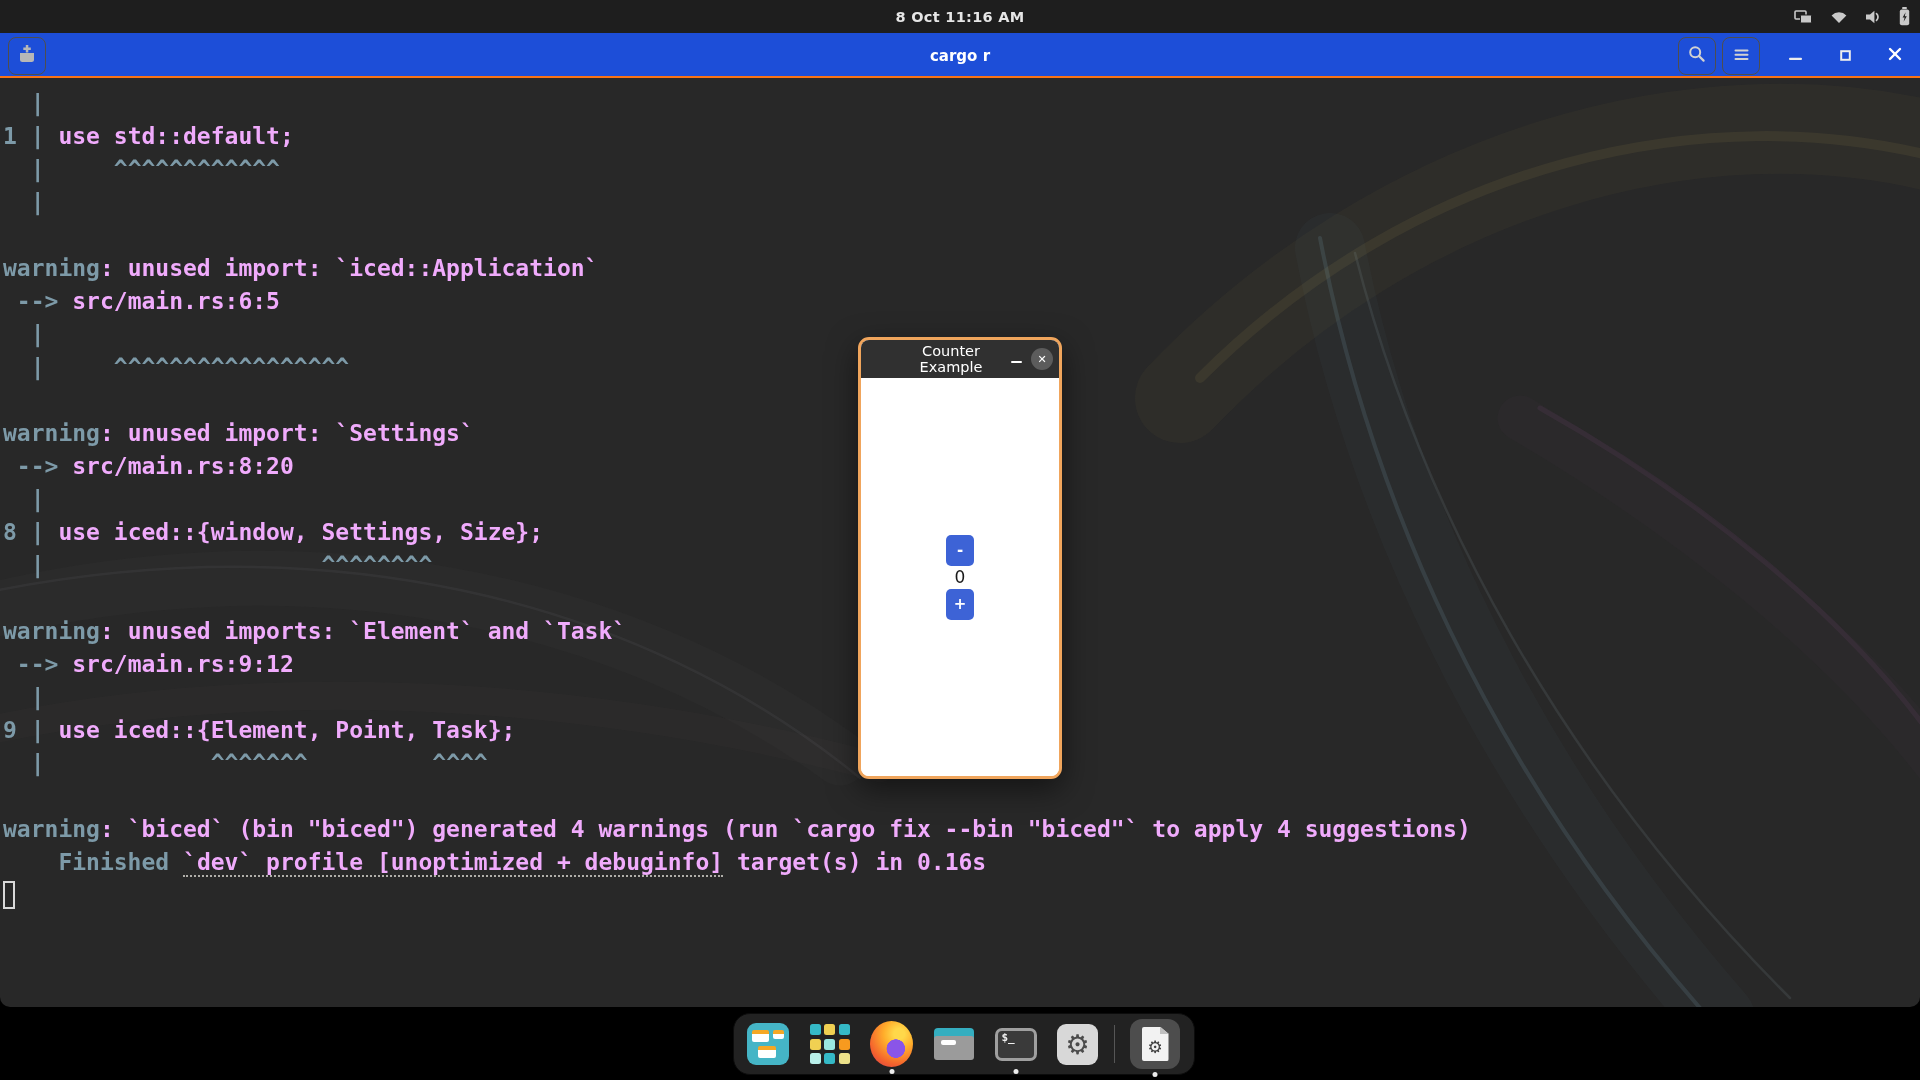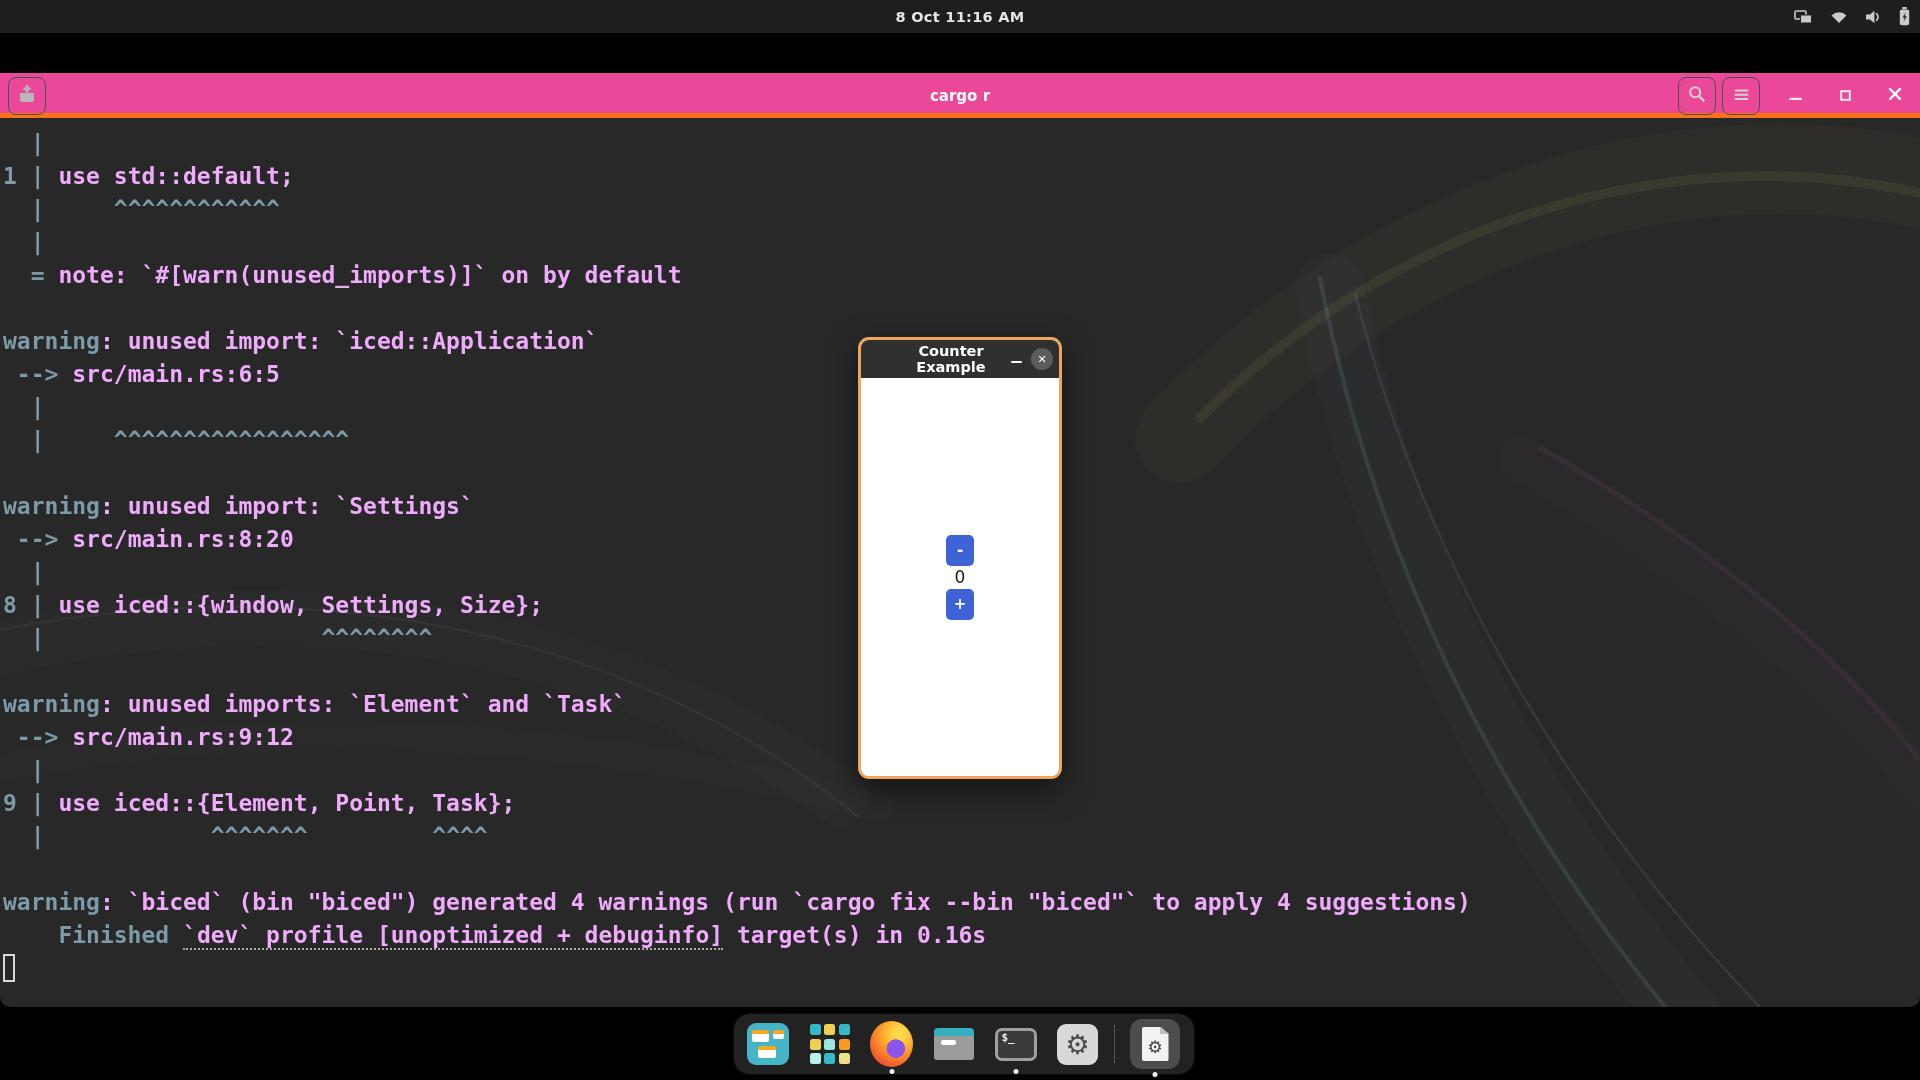--- a/index.html
+++ b/index.html
@@ -7,21 +7,21 @@
 
   
   .topbar { position:absolute; left:0; top:0; width:1920px; height:33px; background:#1e1e1e; z-index:40; }
   .clock { position:absolute; left:50%; top:0; transform:translateX(-50%); height:33px; display:flex; align-items:center;
            color:#e6e6e6; font-size:14.5px; font-weight:bold; letter-spacing:.3px; cursor:default; }
   .status { position:absolute; right:10px; top:0; height:33px; display:flex; align-items:center; gap:17px; }
   .status svg { display:block; }
 
   
   .terminal { position:absolute; left:0; top:33px; width:1920px; height:974px; border-radius:0 0 10px 10px; overflow:hidden; z-index:10; }
-  .t-titlebar { position:relative; height:45px; background:#ec4899; border-bottom:5px solid #f97316; display:flex; align-items:center;margin-top:40px; }
+  .t-titlebar { position:relative; height:45px; background:#1d4ed8; border-bottom:2px solid #f97316; display:flex; align-items:center; }
   .t-title { position:absolute; left:50%; top:0; transform:translateX(-50%); height:45px; display:flex; align-items:center;
              color:#fff; font-size:15px; font-weight:bold; }
   .tb-btn { width:38px; height:38px; border:1px solid #4e4e4e; border-radius:8px; background:transparent;
             display:flex; align-items:center; justify-content:center; cursor:pointer; }
   .tb-plain { width:30px; height:30px; border:none; border-radius:6px; background:transparent;
               display:flex; align-items:center; justify-content:center; cursor:pointer; }
   .t-left { position:absolute; left:8px; top:3.5px; }
   .t-right { position:absolute; right:10px; top:3.5px; display:flex; align-items:center; gap:6px; }
   .t-right .gap { width:8px; }
 
@@ -34,21 +34,21 @@
   .s-a { color:#7d9aa8; }
   .u { border-bottom:2px dotted rgba(233,231,224,.7); }
   .cursor { display:inline-block; width:12px; height:28px; border:2px solid #d9d9d9; vertical-align:middle; margin-top:-4px; }
 
   
   .counter-win { position:absolute; left:858px; top:337px; width:204px; height:442px; z-index:20;
                  border:3px solid #f0a55c; border-radius:11px; overflow:hidden; background:#fff;
                  box-shadow:0 10px 30px rgba(0,0,0,.5); }
   .c-titlebar { height:38px; background:#303030; display:flex; align-items:center; padding:0 6px; }
   .c-spacer { width:26px; }
-  .c-title { flex:1; text-align:center; color:#fff; font-size:14.5px; font-weight:bold; }
+  .c-title { flex:1; text-align:center; color:#fff; font-size:14.5px; font-weight:normal; }
   .c-min { width:14px; height:24px; display:flex; align-items:center; justify-content:center; cursor:pointer; margin-right:8px; }
   .c-min span { display:block; width:11px; height:2.5px; background:#fff; border-radius:1px; margin-top:6px; }
   .c-close { width:22px; height:22px; border-radius:50%; background:#5c5c5c; color:#fff; font-size:11px; font-weight:bold;
              display:flex; align-items:center; justify-content:center; cursor:pointer; }
   .c-body { height:398px; background:#fff; display:flex; flex-direction:column; align-items:center; justify-content:center; gap:3px; }
   .c-btn { width:28px; height:31px; border:none; border-radius:5px; background:#3d63d6; color:#fff;
            font-size:15px; font-weight:bold; cursor:pointer; display:flex; align-items:center; justify-content:center;
            font-family:"DejaVu Sans", sans-serif; }
   .c-value { color:#1a1a1a; font-size:17px; line-height:17px; }
 
@@ -198,21 +198,20 @@
         <path d="M -40 540 C 300 450, 620 520, 840 680" stroke="#8a8a8a" stroke-width="55" opacity="0.04"></path>
         <path d="M -40 520 C 320 440, 640 520, 860 700" stroke="#aab" stroke-width="2.5" opacity="0.07"></path>
         <path d="M 0 650 C 300 590, 620 620, 880 690" stroke="#7a5a6a" stroke-width="28" opacity="0.05"></path>
       </g>
     </svg>
     <div class="t-lines" id="term-lines">
         <div class="t-line"><span class="s-a">  |</span></div>
         <div class="t-line"><span class="s-a">1 |</span><span class="s-f"> use std::default;</span></div>
         <div class="t-line"><span class="s-a">  |</span><span class="s-f">     </span><span class="s-a">^^^^^^^^^^^^</span></div>
         <div class="t-line"><span class="s-a">  |</span></div>
-        <div class="t-line"><span class="s-a">  =</span><span class="s-f"> note: `#[warn(unused_imports)]` on by default</span></div>
         <div class="t-line"></div>
         <div class="t-line"><span class="s-a">warning</span><span class="s-f">: unused import: `iced::Application`</span></div>
         <div class="t-line"><span class="s-a"> --&gt; </span><span class="s-f">src/main.rs:6:5</span></div>
         <div class="t-line"><span class="s-a">  |</span></div>
         <div class="t-line"><span class="s-a">  |</span><span class="s-f">     </span><span class="s-a">^^^^^^^^^^^^^^^^^</span></div>
         <div class="t-line"></div>
         <div class="t-line"><span class="s-a">warning</span><span class="s-f">: unused import: `Settings`</span></div>
         <div class="t-line"><span class="s-a"> --&gt; </span><span class="s-f">src/main.rs:8:20</span></div>
         <div class="t-line"><span class="s-a">  |</span></div>
         <div class="t-line"><span class="s-a">8 |</span><span class="s-f"> use iced::{window, Settings, Size};</span></div>

